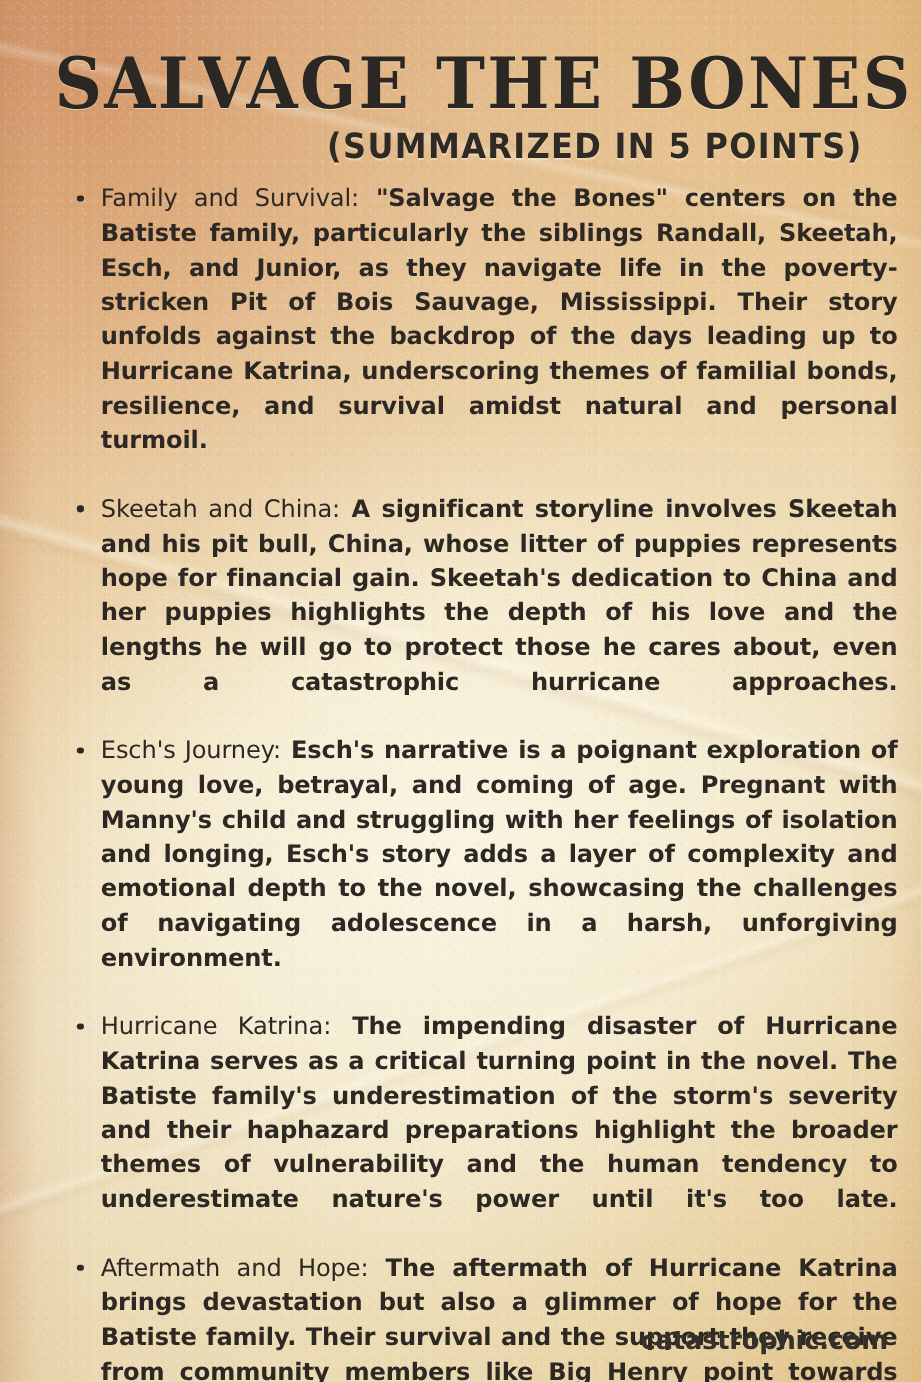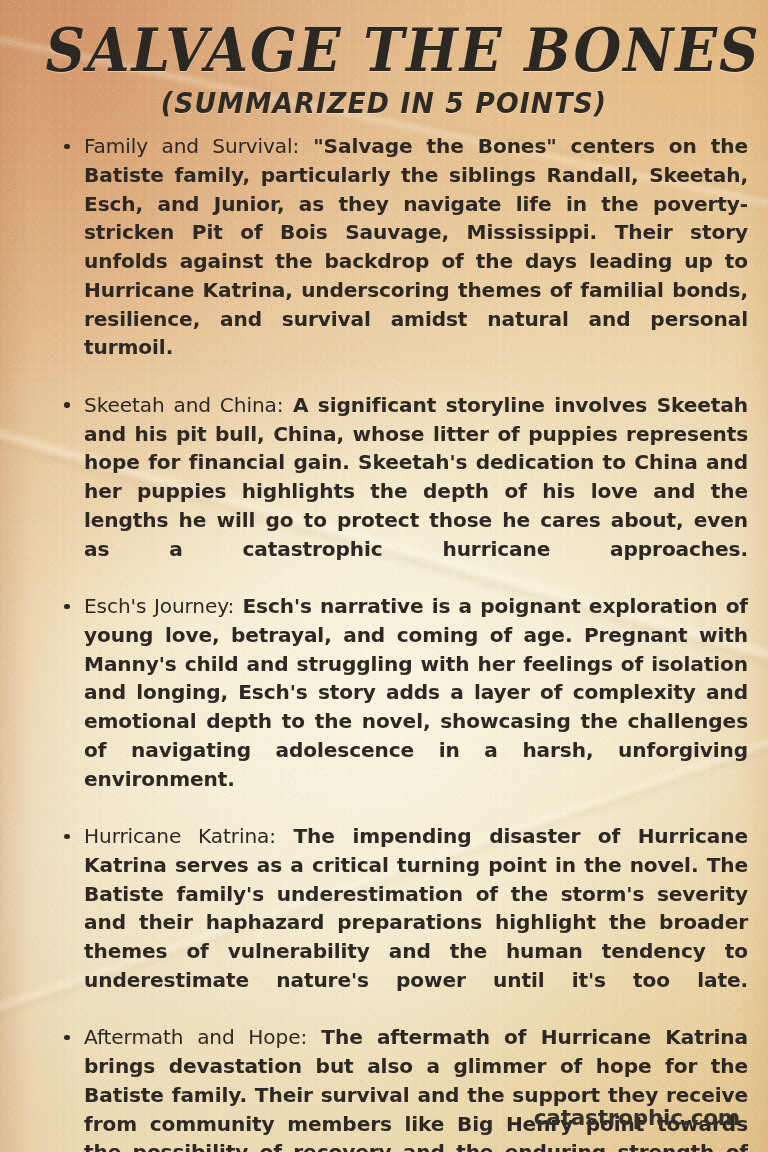--- a/index.html
+++ b/index.html
@@ -121,23 +121,22 @@
   .content {
     position: relative;
     z-index: 5;
     width: 768px;
     height: 1152px;
     box-sizing: border-box;
     padding: 0;
   }
 
   .title-block {
-    padding: 21px 20px 0 20px;
-    text-align: center;
-    font-style: italic;
+    padding: 40px 20px 0 20px;
+    text-align: right;
   }
 
   .poster-title {
     margin: 0;
     font-family: "DejaVu Serif", "Liberation Serif", serif;
     font-weight: 700;
     font-size: 59px;
     line-height: 1.0;
     letter-spacing: 2.0px;
     color: #2b2722;

